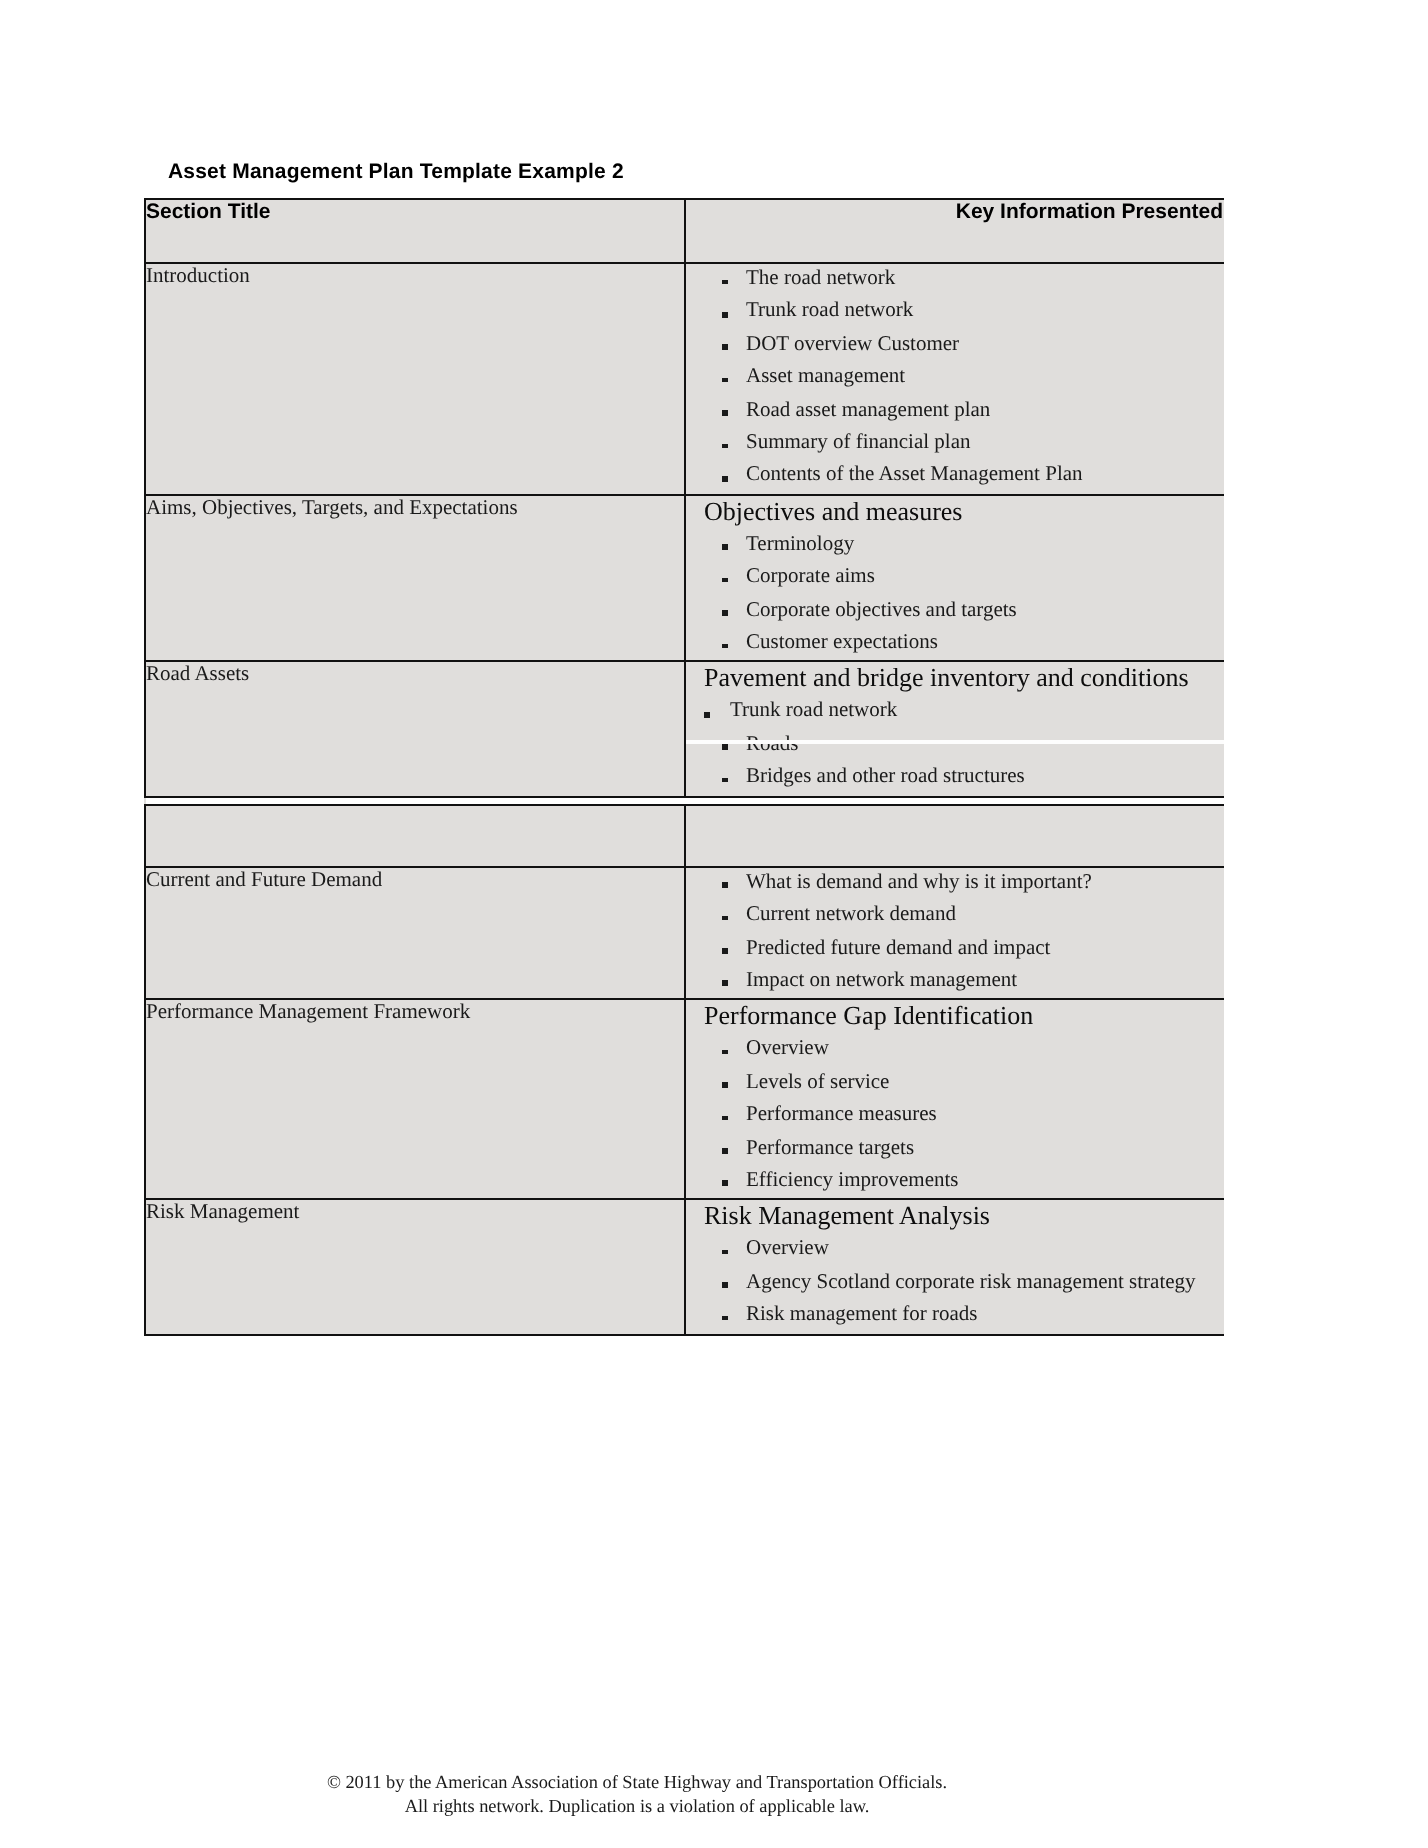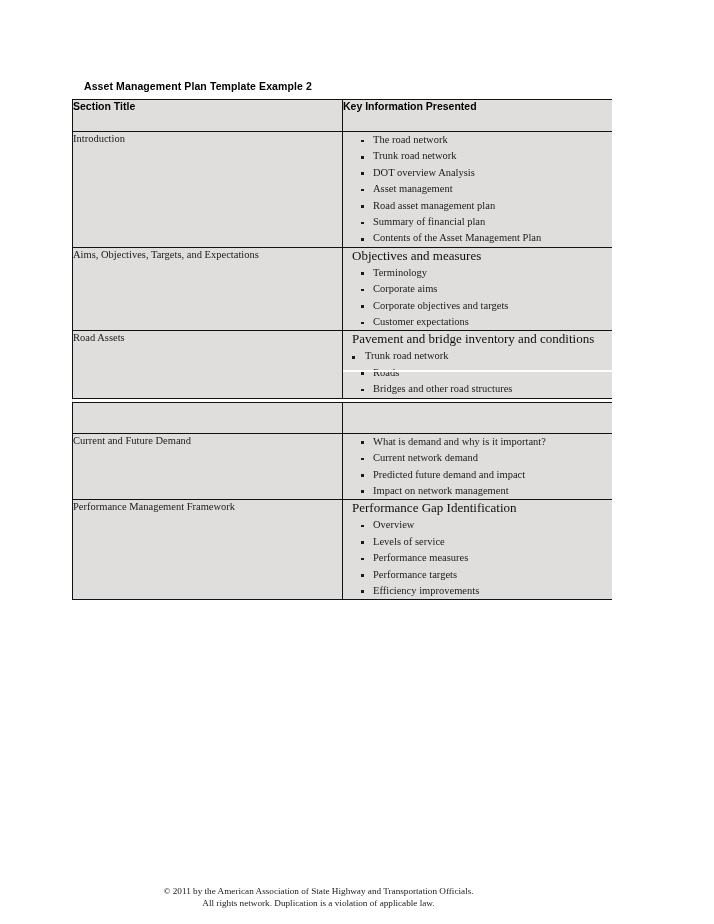--- a/index.html
+++ b/index.html
@@ -71,21 +71,21 @@
     font-size: 10.5px;
     font-weight: bold;
     color: #000000;
   }
   .hdr-left {
     padding: 8px 0 0 8px;
     text-align: left;
   }
   .hdr-right {
     padding: 8px 0 0 0;
-    text-align: left;
+    text-align: right;
   }
 
   
   .sec-cell {
     padding: 8px 6px 10px 8px;
     font-size: 10.5px;
     line-height: 14px;
     color: #1a1a1a;
   }
   .sec-cell .sec-label {
@@ -194,21 +194,21 @@
       </thead>
       <tbody id="table-body">
           <tr>
             <td class="sec-cell">
               <span class="sec-label">Introduction</span>
             </td>
             <td class="info-cell">
               <ul class="bullets">
                 <li>The road network</li>
                 <li>Trunk road network</li>
-                <li>DOT overview Analysis</li>
+                <li>DOT overview Customer</li>
                 <li>Asset management</li>
                 <li>Road asset management plan</li>
                 <li>Summary of financial plan</li>
                 <li>Contents of the Asset Management Plan</li>
               </ul>
             </td>
           </tr>
           <tr>
             <td class="sec-cell">
               <span class="sec-label">Aims, Objectives, Targets, and Expectations</span>
@@ -268,20 +268,33 @@
               <div class="subhead">Performance Gap Identification</div>
               <ul class="bullets">
                 <li>Overview</li>
                 <li>Levels of service</li>
                 <li>Performance measures</li>
                 <li>Performance targets</li>
                 <li>Efficiency improvements</li>
               </ul>
             </td>
           </tr>
+          <tr>
+            <td class="sec-cell">
+              <span class="sec-label">Risk Management</span>
+            </td>
+            <td class="info-cell">
+              <div class="subhead">Risk Management Analysis</div>
+              <ul class="bullets">
+                <li>Overview</li>
+                <li>Agency Scotland corporate risk management strategy</li>
+                <li>Risk management for roads</li>
+              </ul>
+            </td>
+          </tr>
         </tbody>
     </table>
   </div>
 
   <div class="footer">
     <div>© 2011 by the American Association of State Highway and Transportation Officials.</div>
     <div>All rights network. Duplication is a violation of applicable law.</div>
   </div>
 
 </div>

